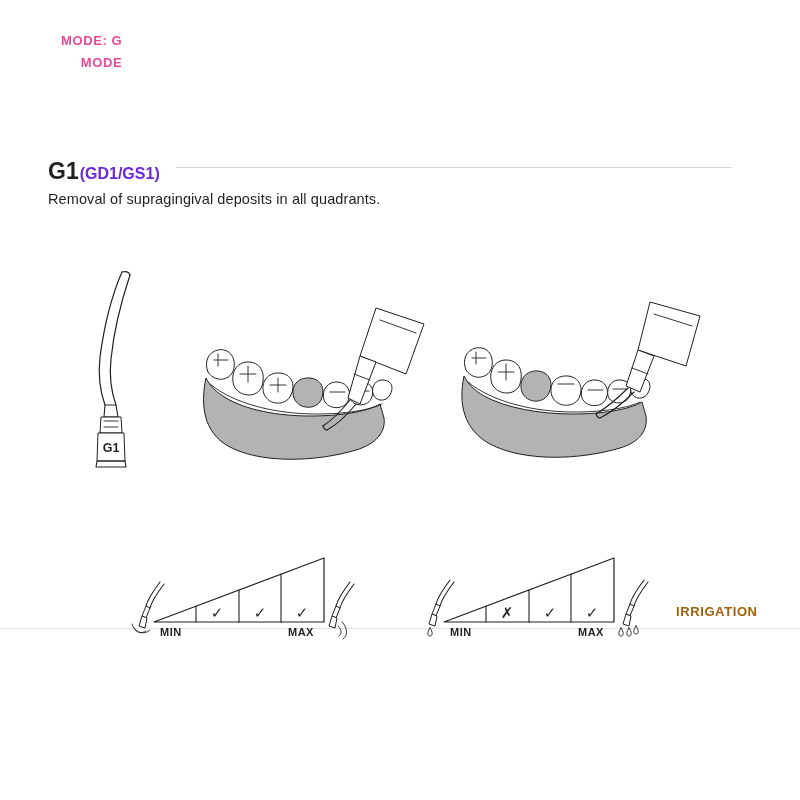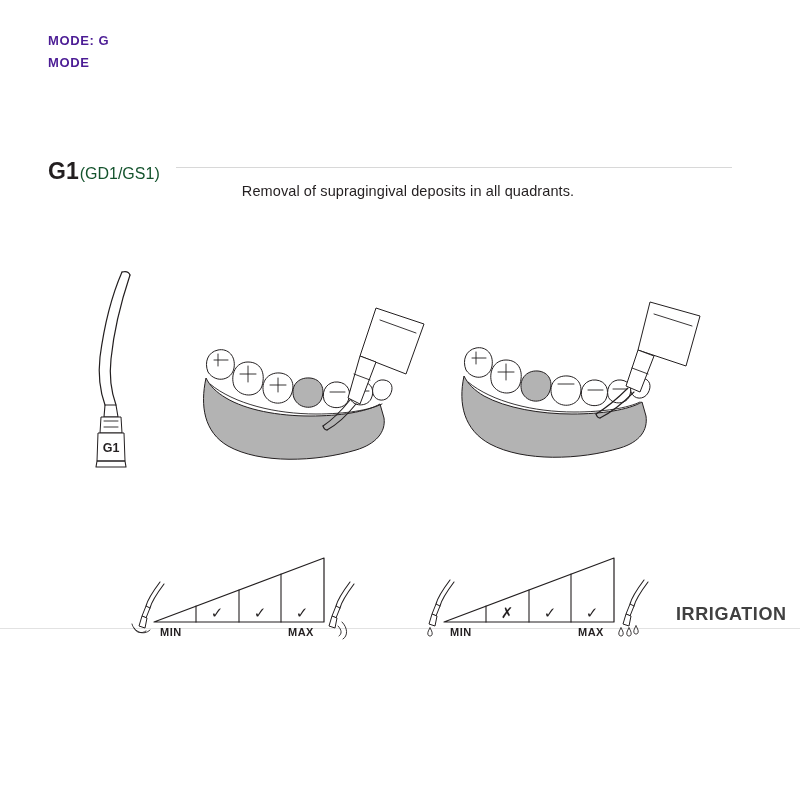--- a/index.html
+++ b/index.html
@@ -35,38 +35,38 @@
   }
   .title-code {
     font-size: 23px;
     font-weight: bold;
     letter-spacing: 0px;
     line-height: 1;
     color: #231f20;
   }
   .title-variants {
     font-size: 16px;
-    font-weight: normal;
-    color: #14532d;
+    font-weight: bold;
+    color: #6d28d9;
     margin-left: 1px;
     line-height: 1;
   }
   .title-rule {
     position: absolute;
     left: 128px;
     right: 36px;
     top: 7px;
     height: 1px;
     background: #d8d8d8;
   }
   .subtitle {
+    margin-top: 8px;
     font-size: 14.5px;
     color: #231f20;
     letter-spacing: 0.1px;
-    text-align: center;
   }
 
   
   .abs { position: absolute; }
 
   
   .tip-figure { left: 60px; top: 265px; width: 150px; height: 220px; }
 
   
   .jaw-left  { left: 190px; top: 300px; width: 240px; height: 190px; }
@@ -84,37 +84,38 @@
     position: absolute;
     left: 0;
     top: 80px;
     width: 800px;
     height: 1px;
     background: #e2e2e2;
   }
 
   .mode-labels {
     position: absolute;
-    left: 48px;
+    left: 61px;
     top: 30px;
     font-size: 13px;
     font-weight: bold;
     letter-spacing: 0.6px;
     line-height: 22px;
-    color: #4c1d95;
+    color: #ec4899;
+    text-align: right;
   }
 
   .irrigation-label {
     position: absolute;
     left: 676px;
     top: 604px;
-    font-size: 18px;
+    font-size: 13px;
     font-weight: bold;
     letter-spacing: 0.6px;
-    color: #404040;
+    color: #a16207;
   }
 
   .power-graph-left  { left: 140px; top: 548px; width: 200px; height: 96px; }
   .power-graph-right { left: 430px; top: 548px; width: 200px; height: 96px; }
 
   .tip-icon-1 { left: 130px; top: 578px; width: 48px; height: 60px; }
   .tip-icon-2 { left: 320px; top: 578px; width: 56px; height: 60px; }
   .tip-icon-3 { left: 418px; top: 578px; width: 50px; height: 62px; }
   .tip-icon-4 { left: 612px; top: 578px; width: 58px; height: 62px; }
 

